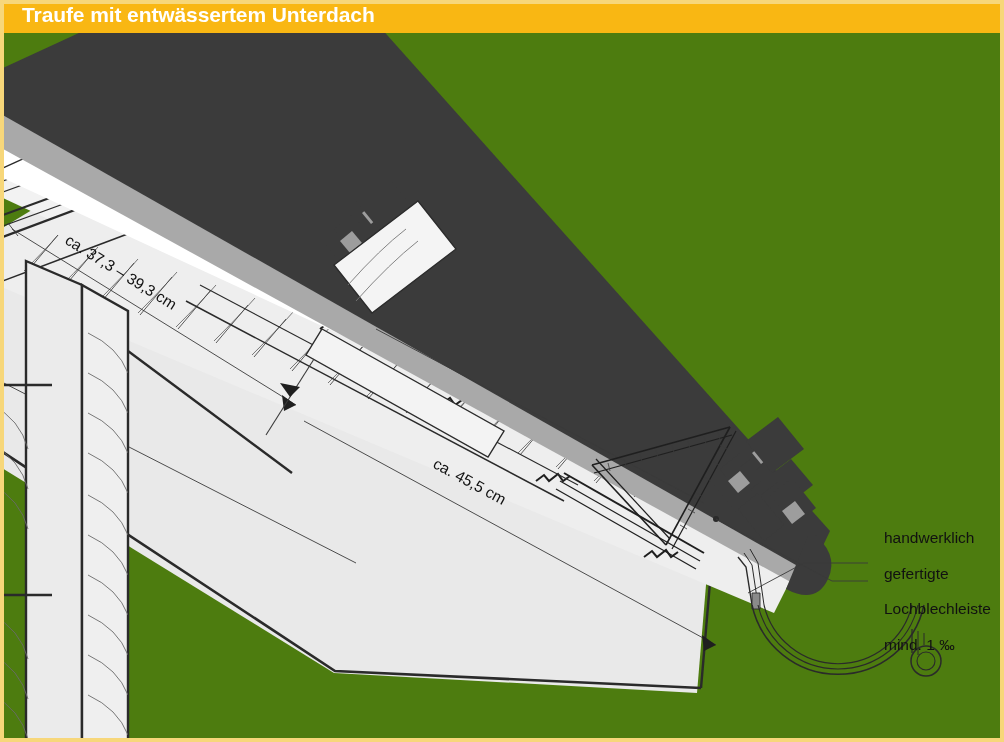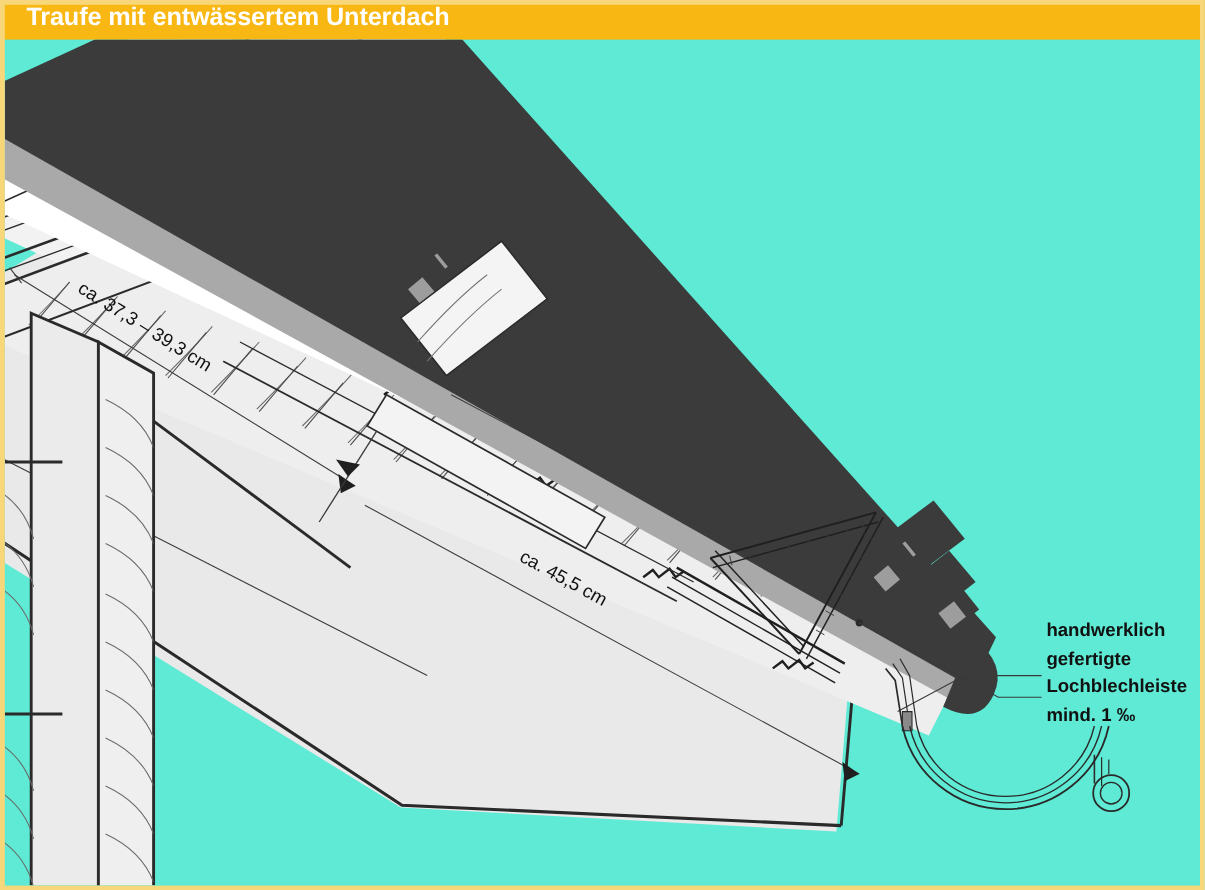--- a/index.html
+++ b/index.html
@@ -3,21 +3,21 @@
 <meta charset="utf-8">
 <title>Traufe mit entwässertem Unterdach</title>
 <style>
   html,body{margin:0;padding:0;background:#ffffff;}
   body{
     font-family:"Liberation Sans", sans-serif;
     width:1004px;height:742px;overflow:hidden;
   }
   #page{
     position:relative;width:1004px;height:742px;
-    background:#5eead4;
+    background:#4d7c0f;
     box-sizing:border-box;
   }
   
   #frame{
     position:absolute;left:0;top:0;width:1004px;height:742px;
     box-sizing:border-box;
     border:4px solid #f7d77a;
     pointer-events:none;
   }
   
@@ -41,21 +41,21 @@
   }
   #drawing svg{display:block;}
 
   
   #annotation{
     position:absolute;left:868px;top:512px;
     font-size:15.5px;line-height:19.5px;color:#111111;
     font-family:"Liberation Sans", sans-serif;
     white-space:nowrap;
   }
-  #annotation div{margin:4px;padding:0;font-weight:bold;}
+  #annotation div{margin:16px;padding:0;}
 </style>
 </head>
 <body>
 
 <div id="page">
 
   <div id="titlebar">
     <span class="title-text">Traufe mit entwässertem Unterdach</span>
   </div>
 

